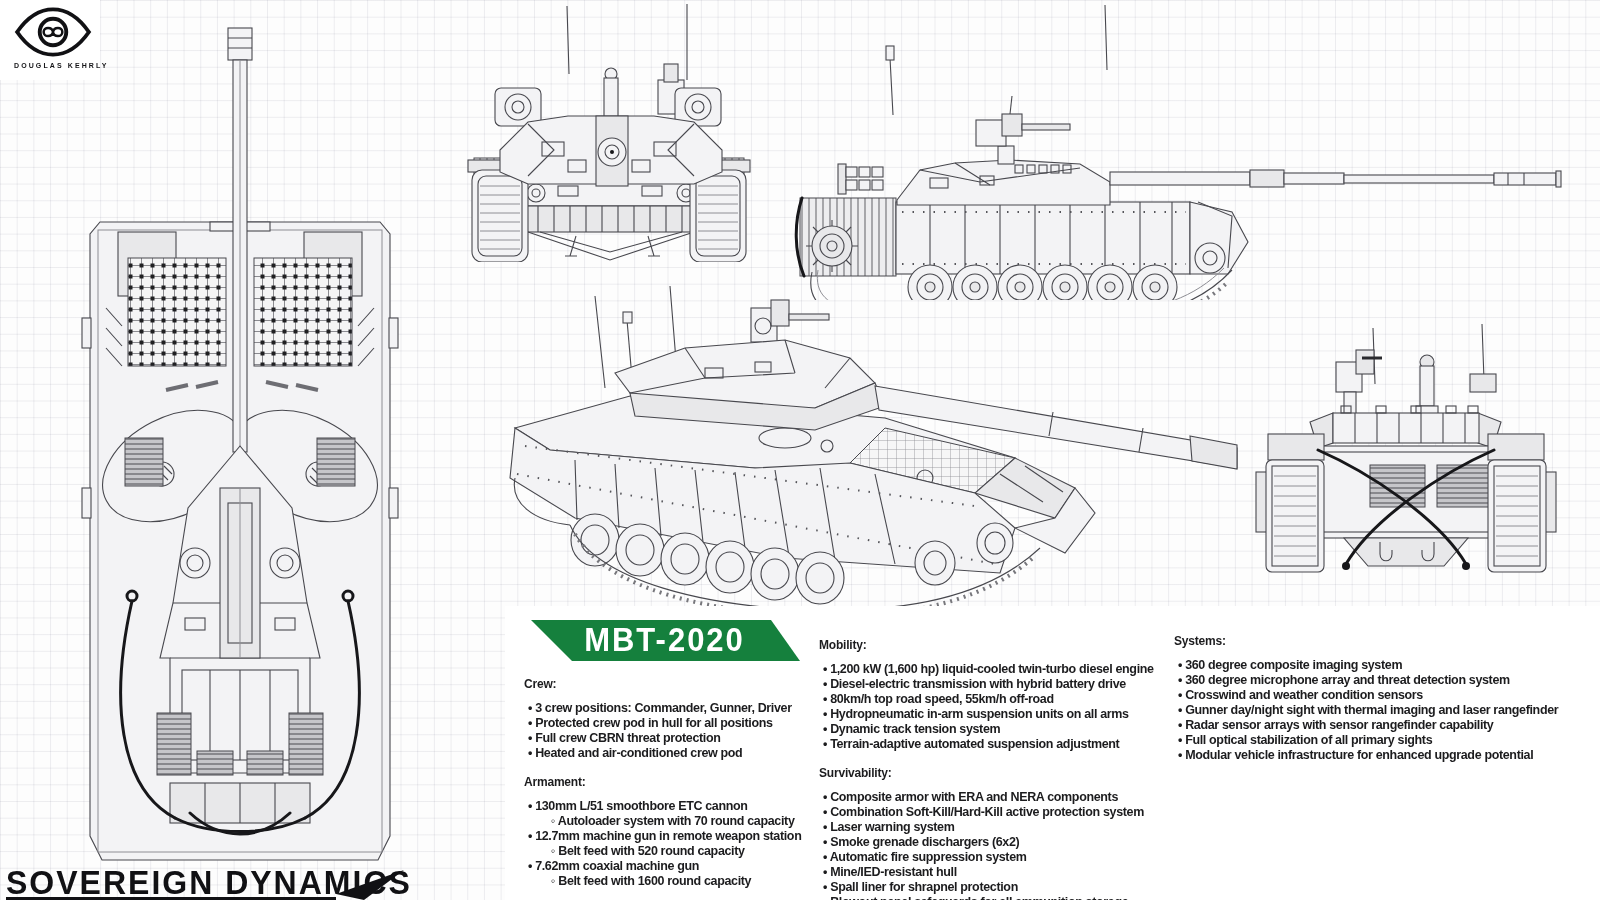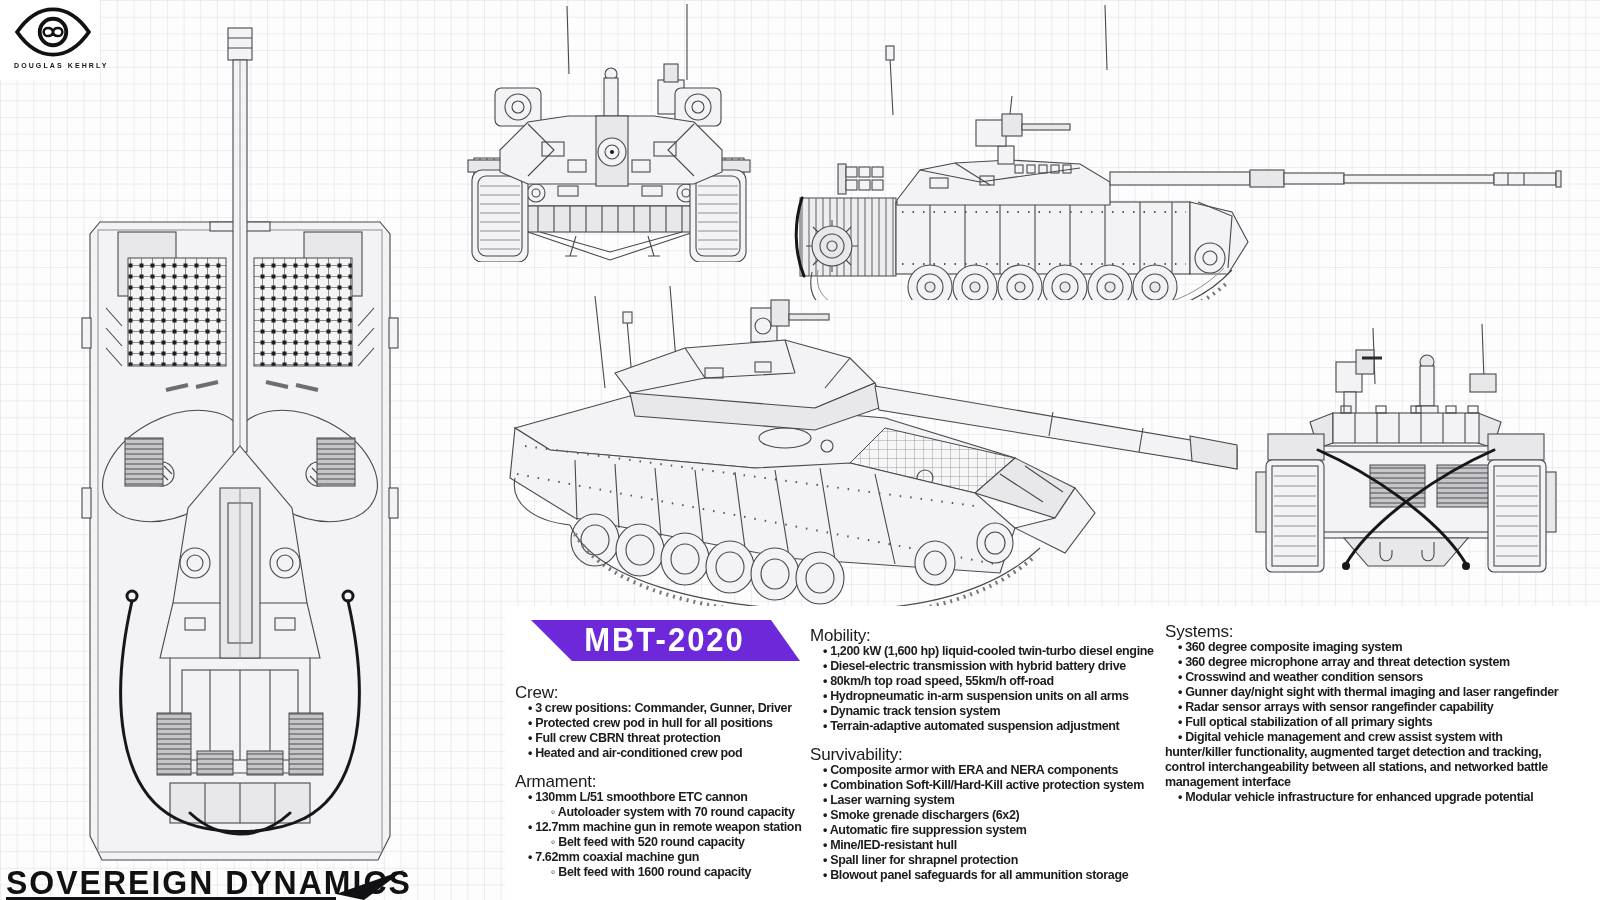--- a/index.html
+++ b/index.html
@@ -30,27 +30,27 @@
   #wordmark-text{font-size:32px;font-weight:700;letter-spacing:2px;color:#111114;
                  white-space:nowrap;transform:scaleY(1.02);transform-origin:left top;}
   #wordmark-rule{position:absolute;left:0;top:33px;width:330px;height:3px;background:#111114;}
   #wordmark-arrow{position:absolute;left:330px;top:2px;}
   
   #spec-panel{position:absolute;left:505px;top:606px;width:1095px;height:294px;background:#ffffff;}
   .col{position:absolute;}
   #col1{left:10px;top:14px;width:292px;}
   #col2{left:305px;top:22px;width:354px;}
   #col3{left:660px;top:18px;width:394px;}
-  #banner{width:285px;height:41px;background:#6d28d9;
+  #banner{width:285px;height:41px;background:#15803d;
           clip-path:polygon(16px 0,256px 0,285px 100%,57px 100%);
-          display:flex;align-items:center;justify-content:center;margin-bottom:24px;}
+          display:flex;align-items:center;justify-content:center;margin-bottom:15px;}
   #banner span{color:#fff;font-weight:700;font-size:31px;letter-spacing:2px;padding-left:14px;
                transform:scaleY(1.05);}
   .sec{margin:0 0 13px 0;}
-  .sec-h{font-size:17px;font-weight:400;line-height:16px;margin:0;letter-spacing:-0.2px;}
+  .sec-h{font-size:12px;font-weight:700;line-height:16px;margin:9px;letter-spacing:-0.2px;}
   .it{font-size:12.5px;font-weight:700;line-height:15px;margin:0;letter-spacing:-0.35px;
       text-indent:13px;}
   .it.l2{text-indent:36px;}
   .nowrap .it{white-space:nowrap;}
 </style>
 </head>
 <body>
 
 <div id="canvas">
 
@@ -445,20 +445,19 @@
     <div class="col" id="col3">
       <div class="sec">
         <p class="sec-h">Systems:</p>
         <div>
             <p class="it l1">• 360 degree composite imaging system</p>
             <p class="it l1">• 360 degree microphone array and threat detection system</p>
             <p class="it l1">• Crosswind and weather condition sensors</p>
             <p class="it l1">• Gunner day/night sight with thermal imaging and laser rangefinder</p>
             <p class="it l1">• Radar sensor arrays with sensor rangefinder capability</p>
             <p class="it l1">• Full optical stabilization of all primary sights</p>
-            <p class="it l1">• Digital vehicle management and crew assist system with hunter/killer functionality, augmented target detection and tracking, control interchangeability between all stations, and networked battle management interface</p>
             <p class="it l1">• Modular vehicle infrastructure for enhanced upgrade potential</p>
           </div>
       </div>
     </div>
 
   </div>
 </div>
 
 </body></html>

